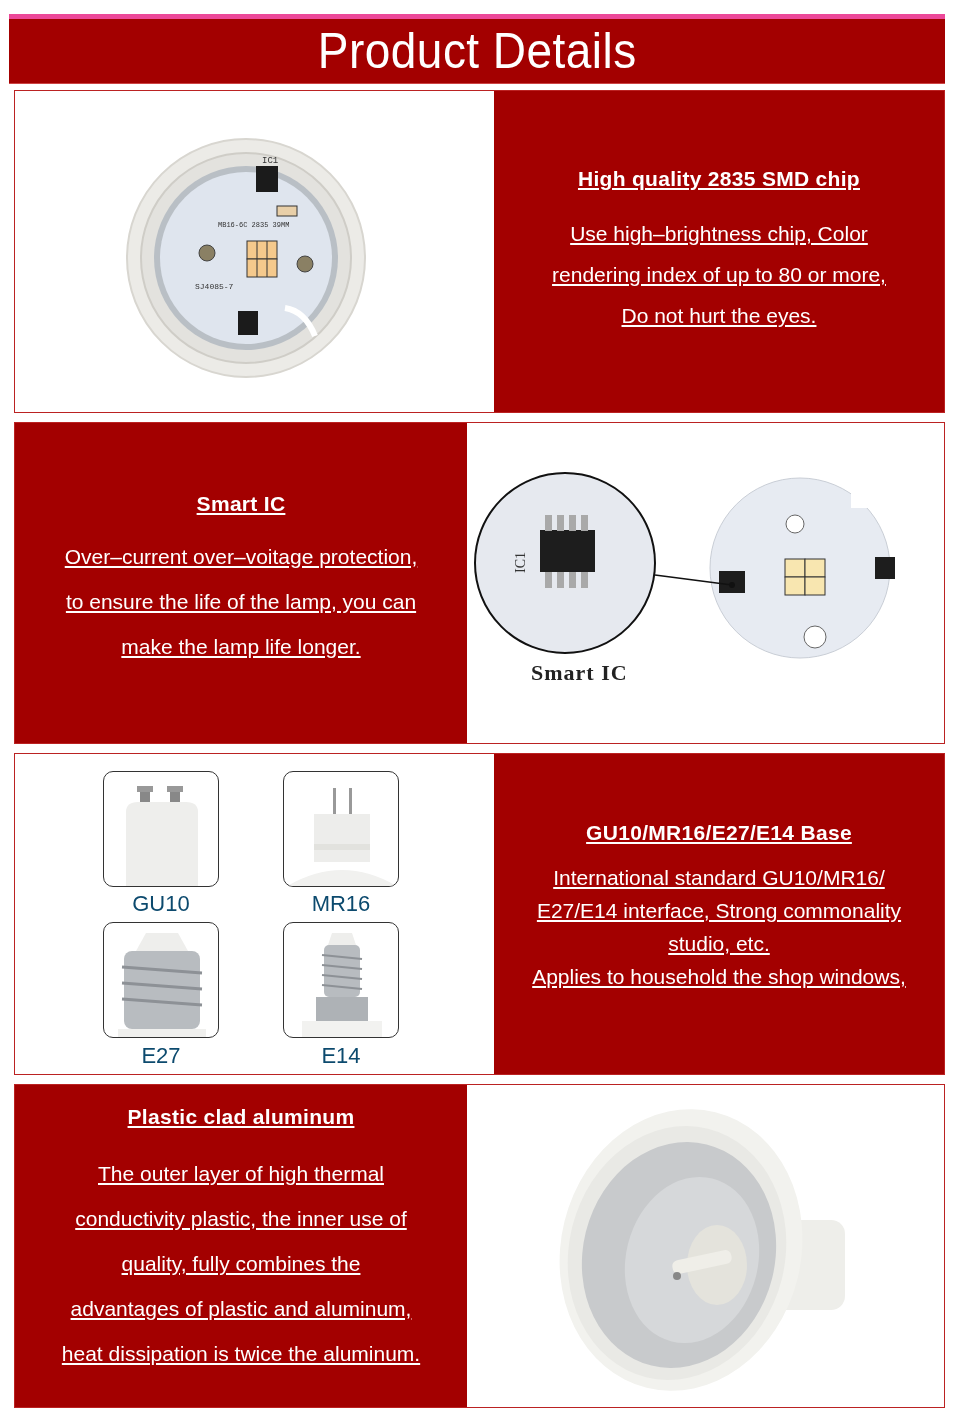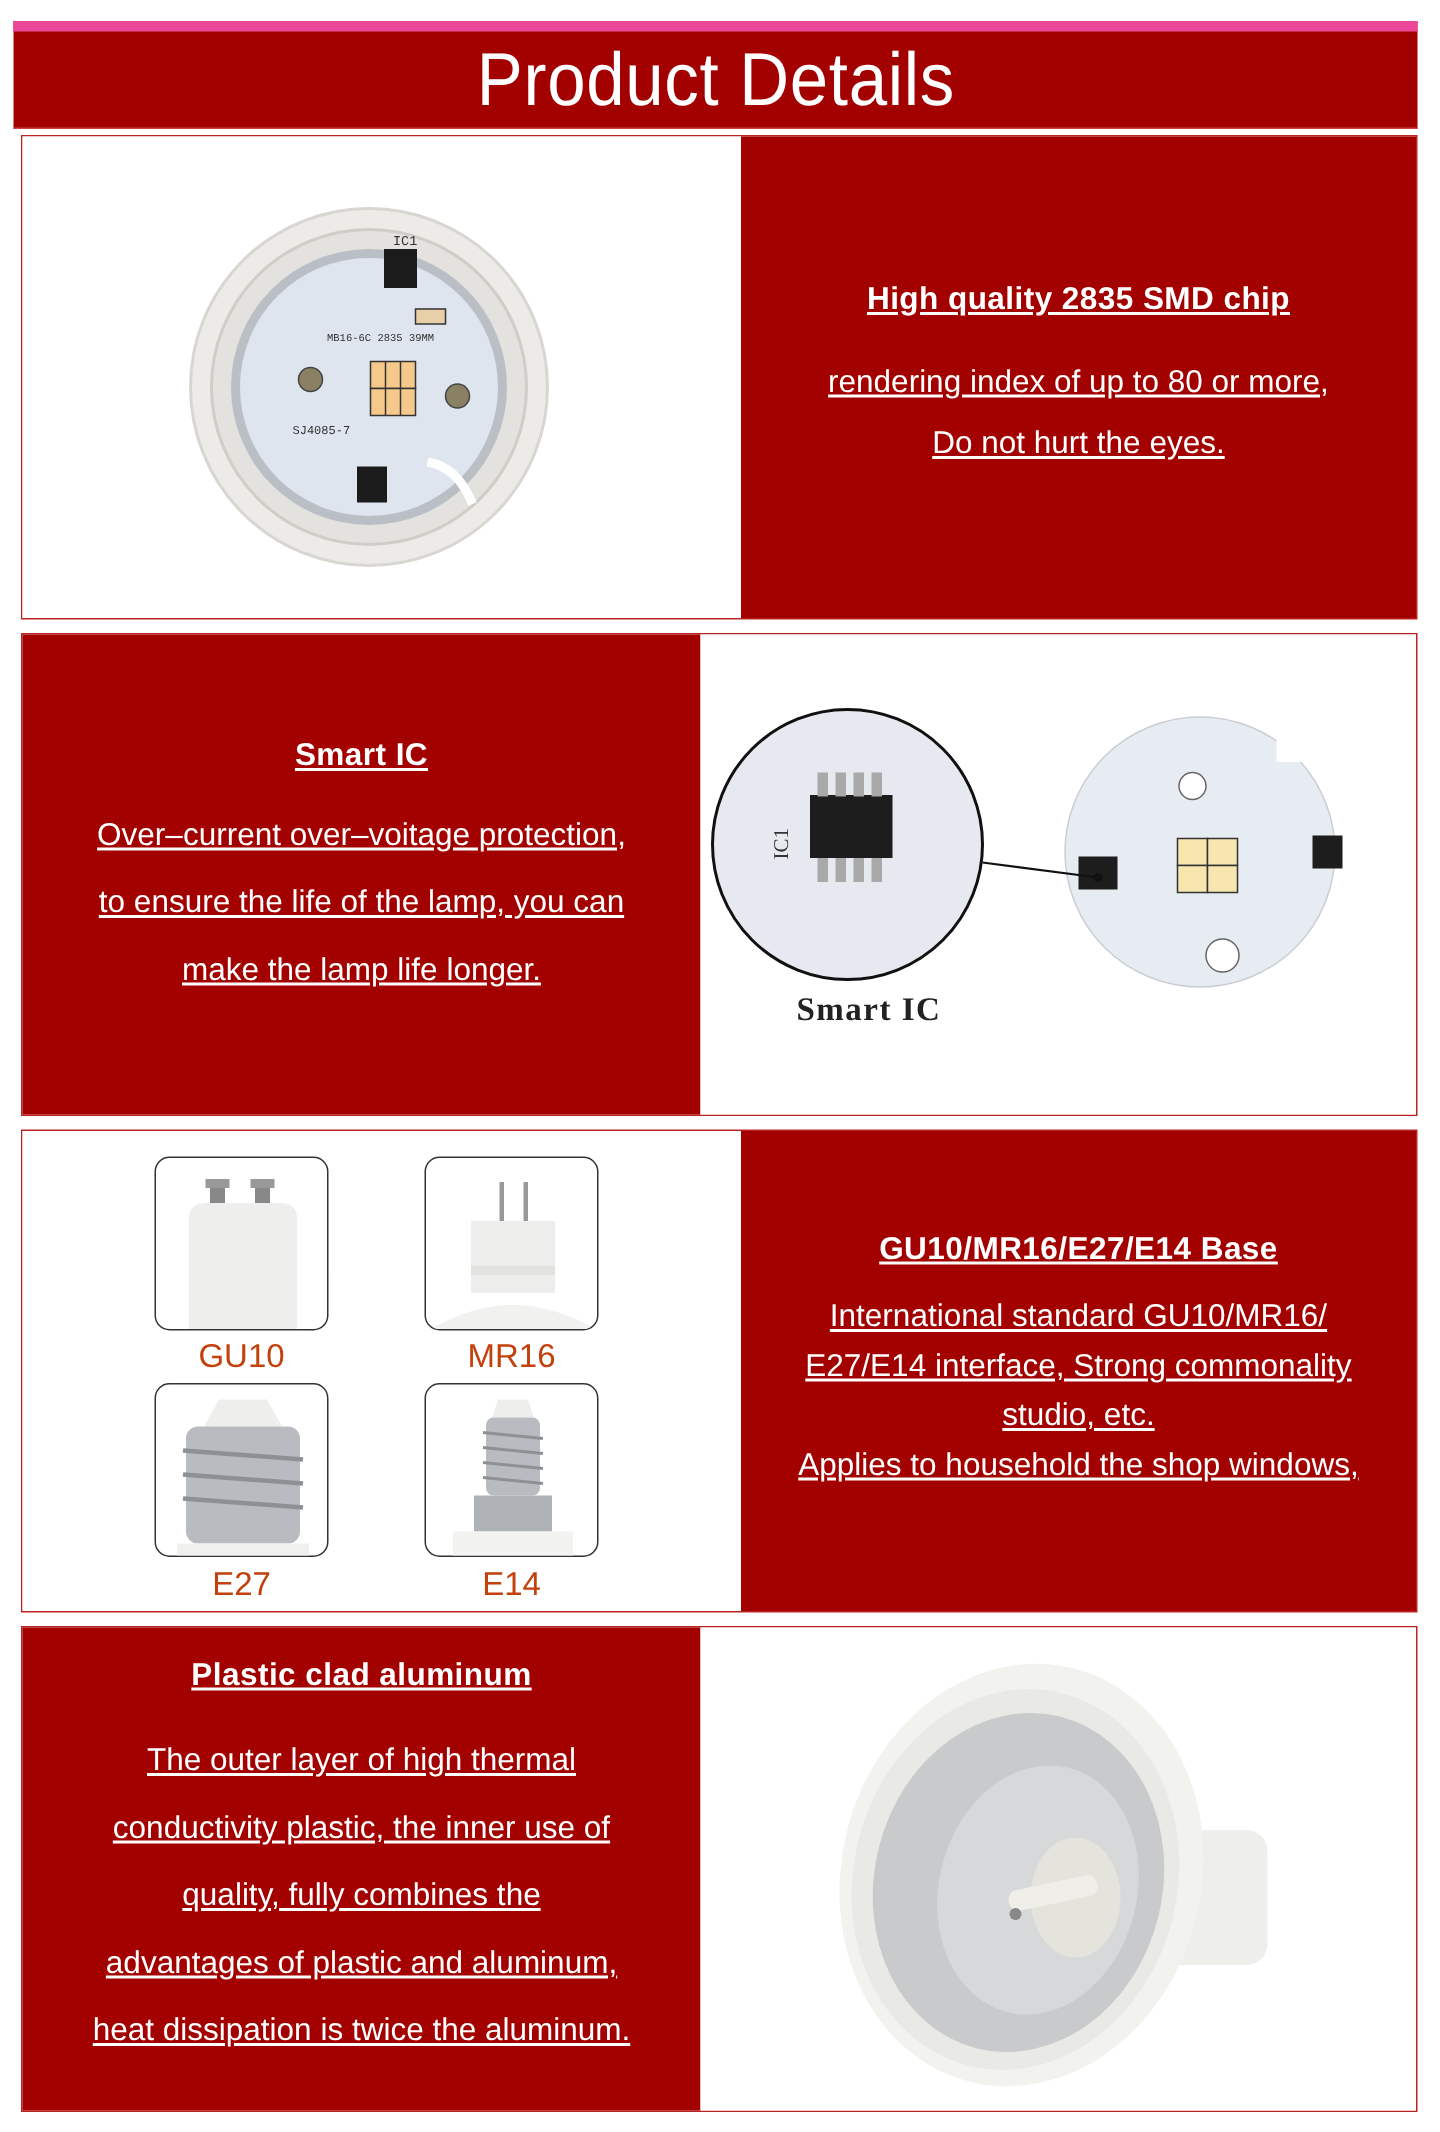--- a/index.html
+++ b/index.html
@@ -1,28 +1,28 @@
 <!DOCTYPE html>
 <html><head>
   <meta charset="utf-8">
   <style>
     html, body { margin:0; padding:0; background:#ffffff; }
     body { width:960px; height:1421px; position:relative; overflow:hidden; font-family:"Liberation Sans", sans-serif; }
-    .banner { position:absolute; left:9px; top:14px; width:936px; height:64px; background:#a30000; border-top:7px solid #ec4899; border-bottom:1px solid #c44; display:flex; align-items:center; justify-content:center; }
+    .banner { position:absolute; left:9px; top:14px; width:936px; height:64px; background:#a30000; border-top:5px solid #ec4899; border-bottom:1px solid #c44; display:flex; align-items:center; justify-content:center; }
     .banner span { color:#fff; font-size:50px; font-family:"Liberation Sans", sans-serif; letter-spacing:0.5px; transform:scaleX(0.92); display:inline-block; }
     .section { position:absolute; left:14px; width:931px; border:1px solid #b22; box-sizing:border-box; display:flex; background:#fff; }
     .panel-red { background:#a30000; color:#fff; display:flex; flex-direction:column; align-items:center; justify-content:center; text-align:center; box-sizing:border-box;text-decoration:underline; }
     .panel-white { background:#fff; position:relative; overflow:hidden; }
     .heading { font-weight:bold; font-size:21px; letter-spacing:0.3px; }
     .body-text { font-size:21px; line-height:41px; margin-top:22px; }
     .body-text.tight { line-height:33px; margin-top:16px; }
     .body-text.loose { line-height:45px; margin-top:22px; }
     .line { display:block; white-space:nowrap; }
     .thumb { position:absolute; width:116px; height:116px; border:1px solid #333; border-radius:10px; box-sizing:border-box; overflow:hidden; background:#fff; }
-    .thumb-label { position:absolute; width:116px; text-align:center; font-size:22px; color:#c2410c; }
+    .thumb-label { position:absolute; width:116px; text-align:center; font-size:22px; color:#0c4a6e; }
     .caption { position:absolute; font-family:"Liberation Serif", serif; font-weight:bold; font-size:22px; color:#222; letter-spacing:1px; }
   </style>
 </head>
 <body>
 
 <div class="banner">
   <span>Product Details</span>
 </div>
 
 <div class="section" style="top:90px;height:323px;">
@@ -43,20 +43,21 @@
       <text x="203" y="136" font-size="7" font-family="Liberation Mono, monospace" fill="#333">MB16-6C 2835 39MM</text>
       <text x="180" y="198" font-size="8" font-family="Liberation Mono, monospace" fill="#333">SJ4085-7</text>
       <rect x="223" y="220" width="20" height="24" fill="#1b1b1b"></rect>
       <rect x="262" y="115" width="20" height="10" fill="#e8cfa8" stroke="#333"></rect>
       <path d="M270 217 Q290 220 300 245" stroke="#fff" stroke-width="6" fill="none"></path>
     </svg>
   </div>
   <div class="panel-red" style="width:451px;height:321px;">
     <div class="heading">High quality 2835 SMD chip</div>
     <div class="body-text">
+      <span class="line">Use high–brightness chip, Color</span>
       <span class="line">rendering index of up to 80 or more,</span>
       <span class="line">Do not hurt the eyes.</span>
     </div>
   </div>
 </div>
 
 <div class="section" style="top:422px;height:322px;">
   <div class="panel-red" style="width:452px;height:320px;padding-bottom:6px;">
     <div class="heading">Smart IC</div>
     <div class="body-text loose" style="margin-top:18px;">

